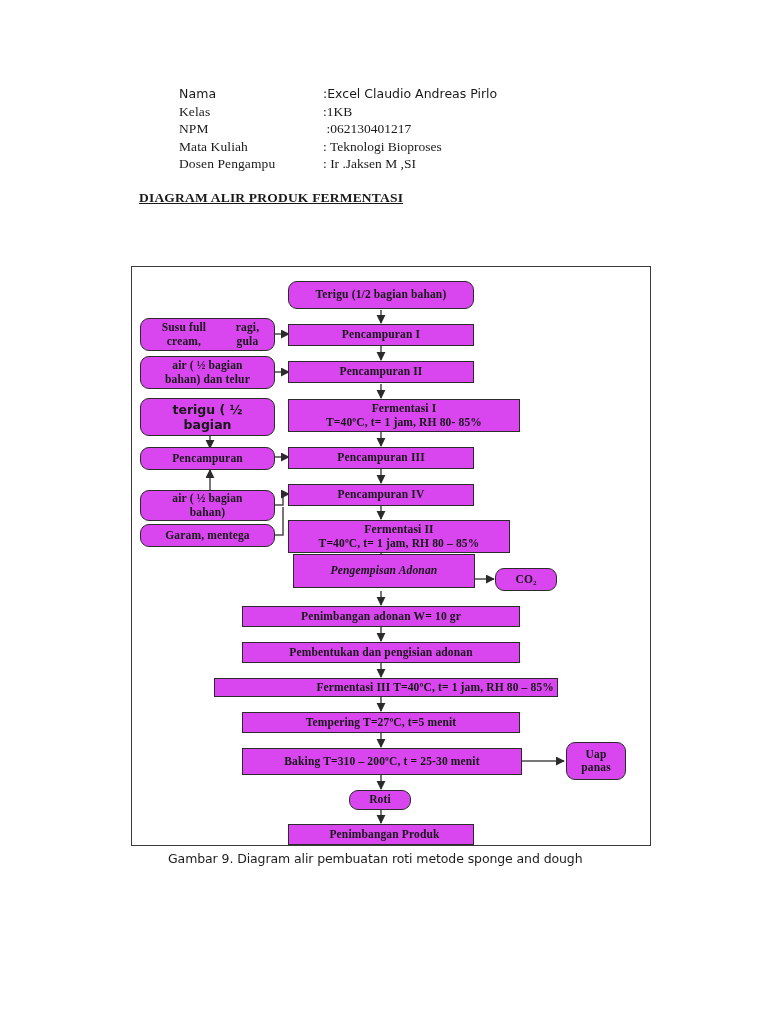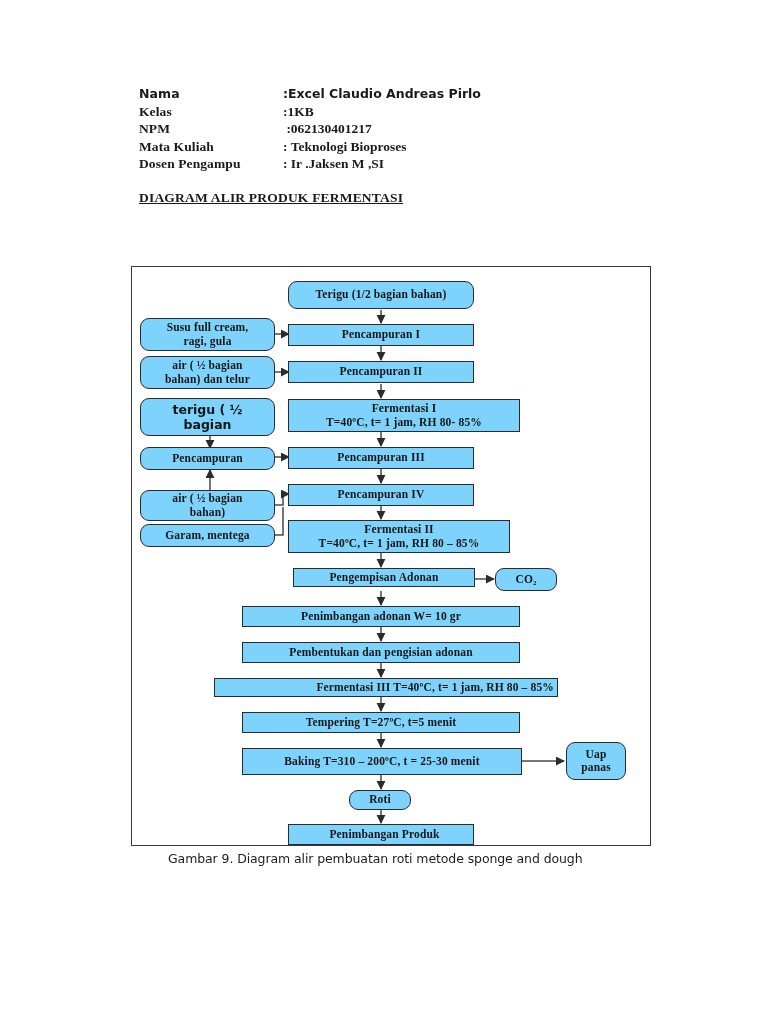--- a/index.html
+++ b/index.html
@@ -21,21 +21,22 @@
     position: absolute;
     left: 139px;
     top: 85px;
     width: 440px;
   }
   .hdr-row {
     display: flex;
     align-items: flex-end;
     line-height: 17.5px;
     font-size: 13.5px;
-    font-weight: bold;
+    font-weight: normal;
+    margin-left: 40px;
   }
   .hdr-label {
     width: 144px;
     flex: 0 0 144px;
     font-family: "Liberation Serif", serif;
     letter-spacing: 0.1px;
   }
   .hdr-value {
     font-family: "Liberation Serif", serif;
     white-space: pre;
@@ -77,21 +78,21 @@
     top: 0;
     width: 520px;
     height: 580px;
   }
 
   
   .node {
     position: absolute;
     box-sizing: border-box;
     border: 1.5px solid #2b2b2b;
-    background: #7dd3fc;
+    background: #d946ef;
     display: flex;
     align-items: center;
     justify-content: center;
     text-align: center;
     font-family: "Liberation Serif", serif;
     font-size: 11.5px;
     font-weight: bold;
     line-height: 13.5px;
     color: #161616;
     padding: 1px 3px;
@@ -231,21 +232,21 @@
 
     <div class="node" style="left:156px; top:217px; width:186px; height:22px;">
       <span>Pencampuran IV</span>
     </div>
 
     <div class="node" style="left:156px; top:253px; width:222px; height:33px; flex-direction:column;">
       <span>Fermentasi II</span>
       <span class="line2">T=40ºC, t= 1 jam, RH 80 – 85%</span>
     </div>
 
-    <div class="node" style="left:161px; top:301px; width:182px; height:19px;">
+    <div class="node" style="left:161px; top:287px; width:182px; height:34px;font-style:italic;">
       <span>Pengempisan Adonan</span>
     </div>
 
     <div class="node round" style="left:363px; top:301px; width:62px; height:23px;">
       <span>CO₂</span>
     </div>
 
     <div class="node" style="left:110px; top:339px; width:278px; height:21px;">
       <span>Penimbangan adonan W= 10 gr</span>
     </div>
@@ -272,21 +273,21 @@
     </div>
 
     <div class="node round" style="left:217px; top:523px; width:62px; height:20px;">
       <span>Roti</span>
     </div>
 
     <div class="node" style="left:156px; top:557px; width:186px; height:21px;padding-left:10px;">
       <span>Penimbangan  Produk</span>
     </div>
 
-    <div class="node round" style="left:8px; top:51px; width:135px; height:33px; flex-direction:column;">
+    <div class="node round" style="left:8px; top:51px; width:135px; height:33px; flex-direction:row;">
       <span>Susu full cream,</span>
       <span class="line2">ragi, gula</span>
     </div>
 
     <div class="node round" style="left:8px; top:89px; width:135px; height:33px; flex-direction:column;">
       <span>air ( ½ bagian</span>
       <span class="line2">bahan) dan telur</span>
     </div>
 
     <div class="node round sans" style="left:8px; top:131px; width:135px; height:38px; flex-direction:column;border-radius:9px;">

